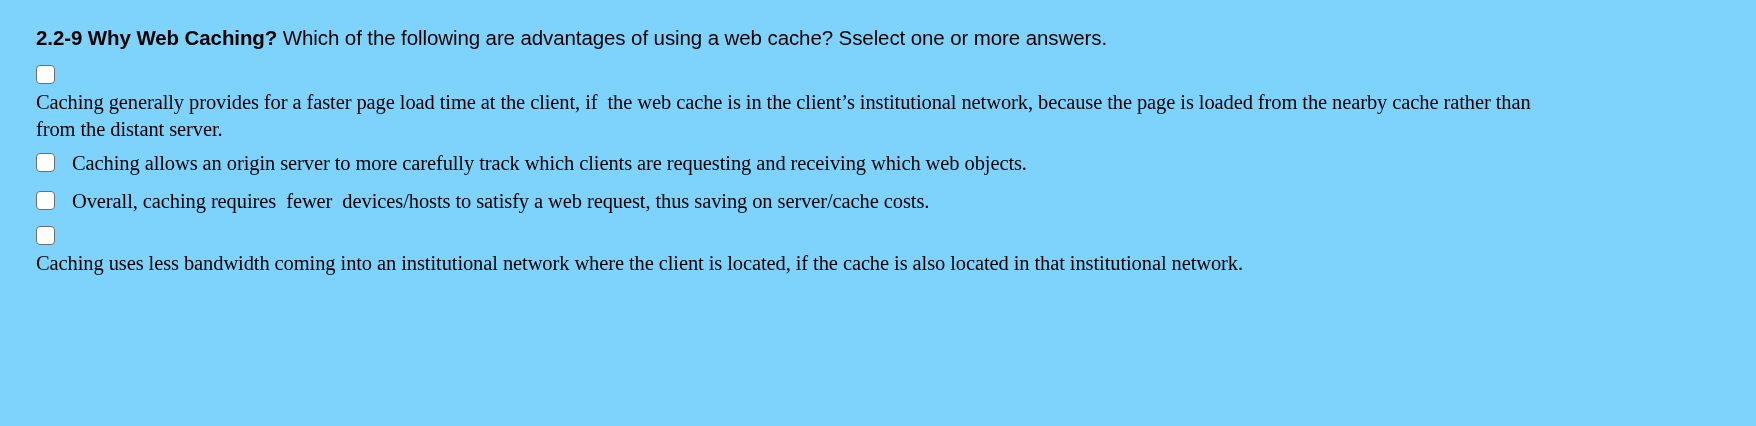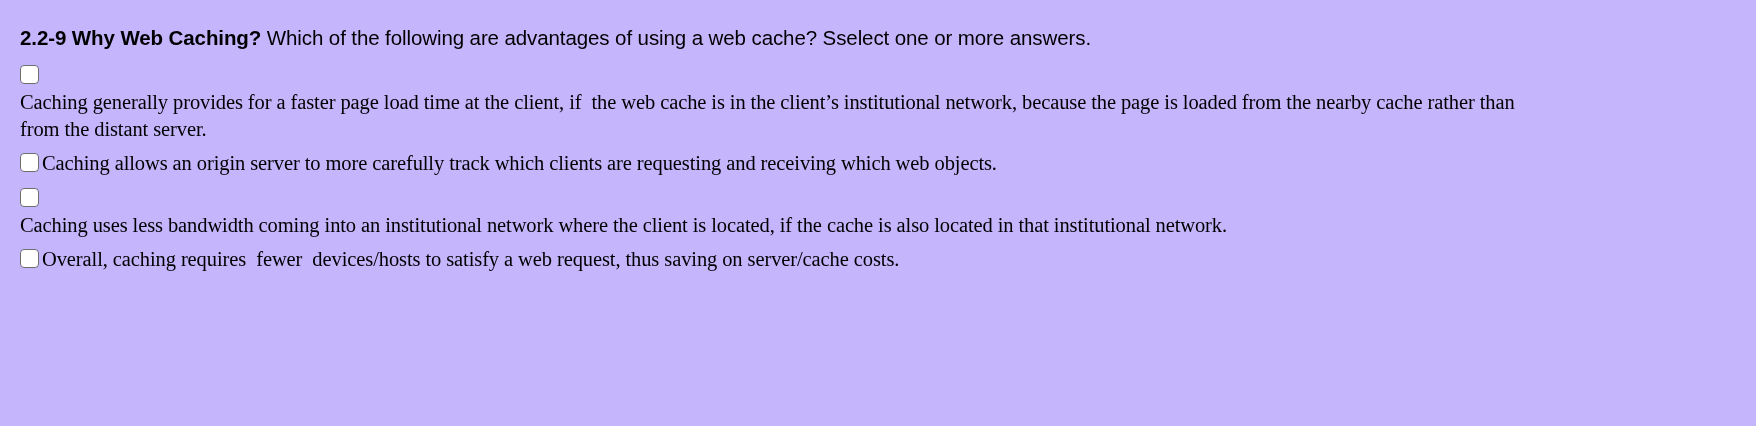--- a/index.html
+++ b/index.html
@@ -13,22 +13,22 @@
     font-family: "Liberation Sans", sans-serif;
     color: #000000;
     -webkit-font-smoothing: antialiased;
   }
 
   .page {
     position: relative;
     width: 1756px;
     height: 426px;
     box-sizing: border-box;
-    padding: 24px 20px 0 20px;
-    background: #c4b5fd;
+    padding: 24px 20px 0 36px;
+    background: #7dd3fc;
     overflow: hidden;
   }
 
   
   .prompt {
     font-size: 20.5px;
     line-height: 27px;
     letter-spacing: -0.1px;
     white-space: pre-wrap;
     margin: 0 0 14px 0;
@@ -47,21 +47,21 @@
   }
 
   .option {
     margin: 0 0 7px 0;
   }
 
   
   .option.inline {
     display: flex;
     align-items: flex-start;
-    gap: 3px;
+    gap: 17px;
     margin-bottom: 11px;
     text-align: center;
   }
 
   
   .option.stacked .cb-row {
     display: block;
     line-height: 0;
     margin-bottom: 5px;
   }
@@ -115,26 +115,26 @@
         <span class="checkbox"></span>
       </div>
       <span class="option-text">Caching generally provides for a faster page load time at the client, if  the web cache is in the client’s institutional network, because the page is loaded from the nearby cache rather than from the distant server.</span>
     </div>
 
     <div class="option inline">
       <span class="checkbox"></span>
       <span class="option-text">Caching allows an origin server to more carefully track which clients are requesting and receiving which web objects.</span>
     </div>
 
+    <div class="option inline">
+      <span class="checkbox"></span>
+      <span class="option-text">Overall, caching requires  fewer  devices/hosts to satisfy a web request, thus saving on server/cache costs.</span>
+    </div>
+
     <div class="option stacked">
       <div class="cb-row">
         <span class="checkbox"></span>
       </div>
       <span class="option-text">Caching uses less bandwidth coming into an institutional network where the client is located, if the cache is also located in that institutional network.</span>
     </div>
 
-    <div class="option inline">
-      <span class="checkbox"></span>
-      <span class="option-text">Overall, caching requires  fewer  devices/hosts to satisfy a web request, thus saving on server/cache costs.</span>
-    </div>
-
   </div>
 </div>
 
 </body></html>

